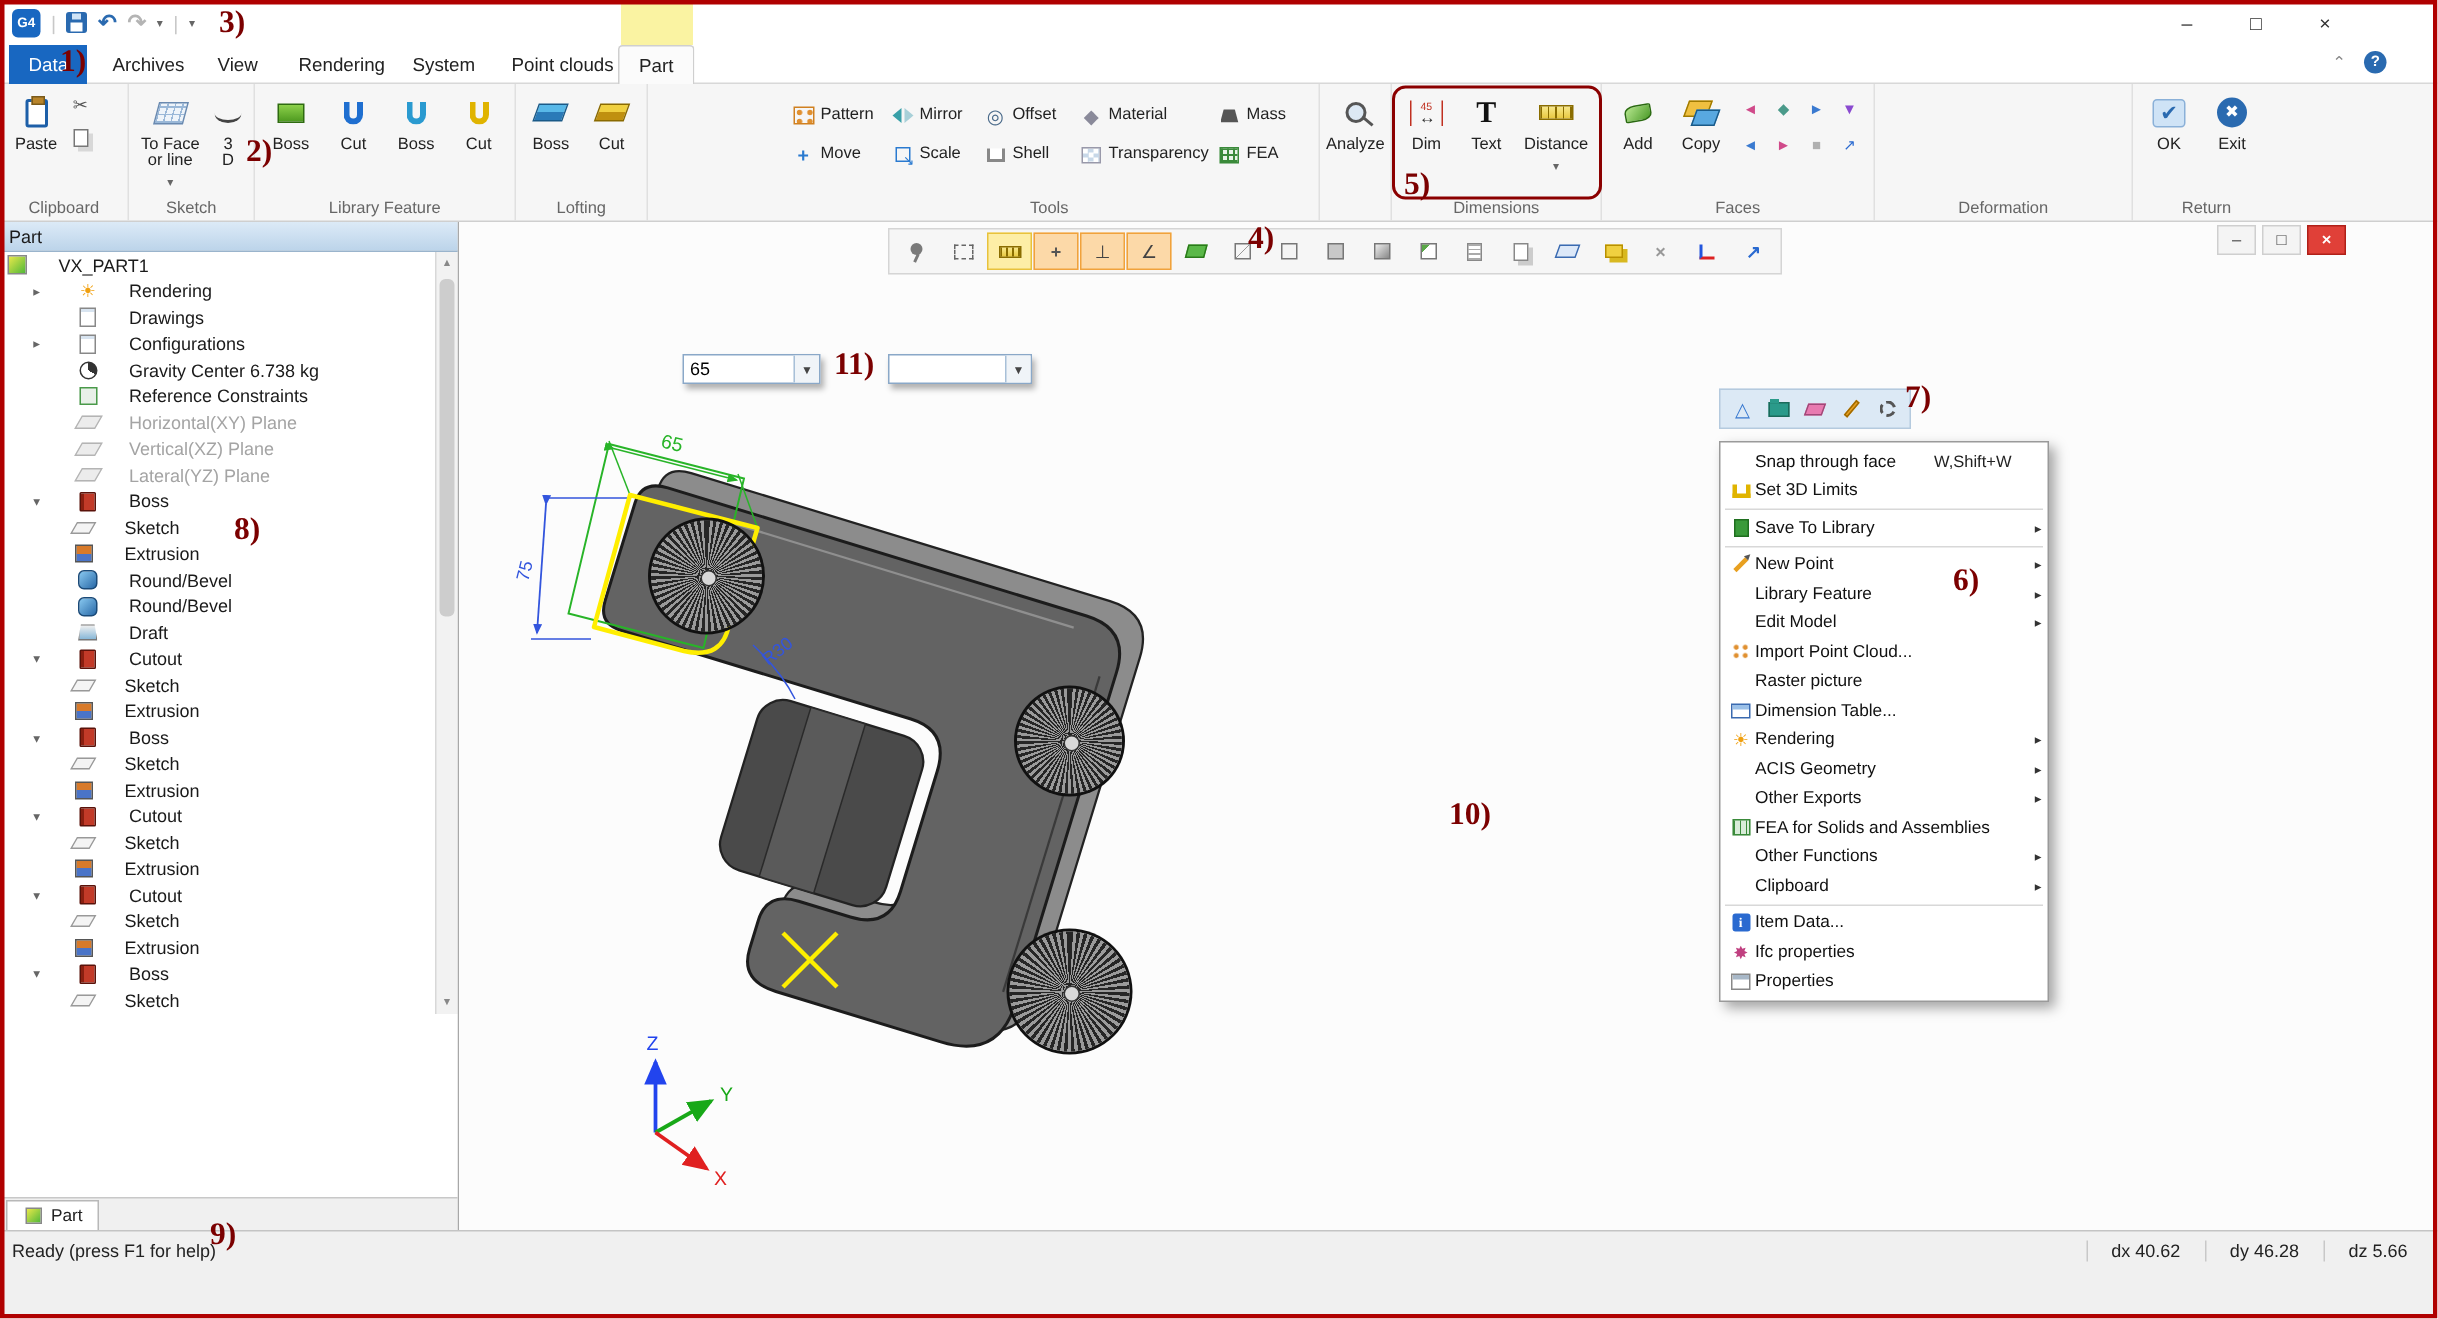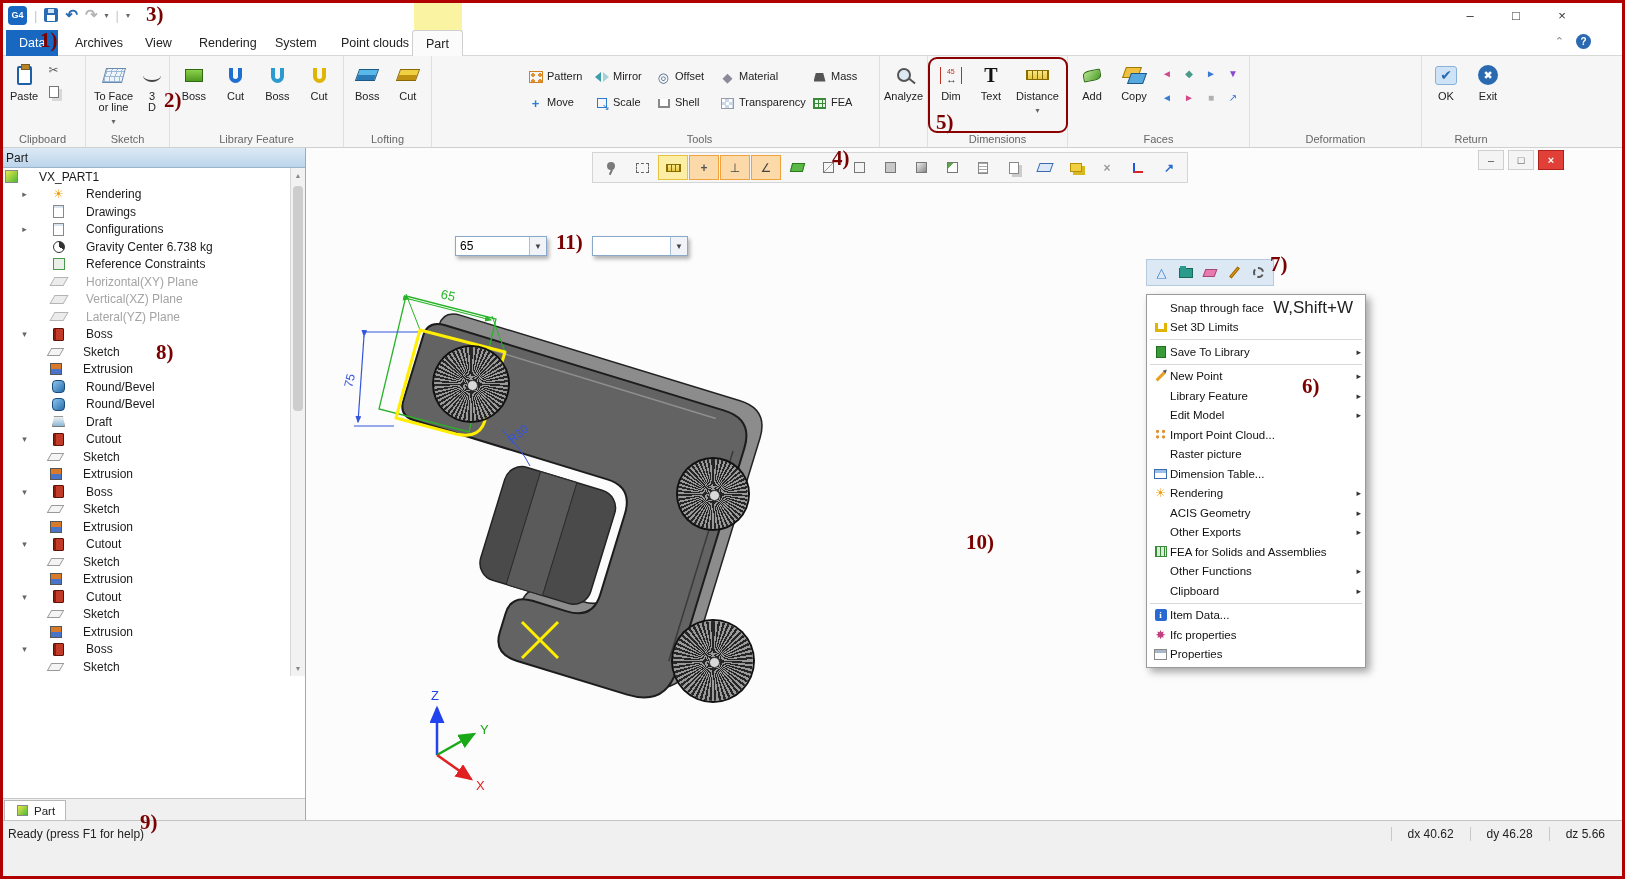--- a/index.html
+++ b/index.html
@@ -1,21 +1,21 @@
 <!DOCTYPE html>
 <html><head>
 <meta charset="utf-8">
 <style>
 *{box-sizing:border-box;margin:0;padding:0}
 html,body{width:1625px;height:879px}
 body{position:relative;font-family:"Liberation Sans",sans-serif;background:#fff;overflow:hidden}
 .frame{position:absolute;inset:0;border:3px solid #b00000;pointer-events:none;z-index:100}
 
 
-.titlebar{position:absolute;left:0;top:0;right:0;height:30px;background:#fff}
+.titlebar{position:absolute;left:0;top:0;right:12px;height:30px;background:#fff}
 .qa{position:absolute;left:8px;top:5px;display:flex;align-items:center;gap:7px;height:20px}
 .g4logo{width:19px;height:19px;background:#1867c1;border-radius:4px;color:#fff;font-size:9px;font-weight:bold;display:flex;align-items:center;justify-content:center}
 .qasep{color:#c8c8c8;font-size:13px}
 .sav{width:14px;height:14px;background:#2a6ab0;position:relative;border-radius:2px}
 .sav::before{content:"";position:absolute;bottom:1px;left:3px;width:8px;height:6px;background:#fff}
 .sav::after{content:"";position:absolute;top:1px;left:4px;width:6px;height:4px;background:#cfe3f6}
 .undo{color:#2a6ab0;font-size:15px;font-weight:bold}
 .redo{color:#b4b4b4;font-size:15px;font-weight:bold}
 .ddv{color:#666;font-size:8px}
 .wtitle{position:absolute;left:300px;right:300px;top:8px;text-align:center;font-size:12.5px;color:#111;white-space:nowrap}
@@ -162,21 +162,21 @@
 .mt-tri{color:#3a7ad0;font-size:13px}
 .mt-folder{width:14px;height:10px;background:#2a9a8a;border:1px solid #1a6a5a;position:relative}
 .mt-folder::before{content:"";position:absolute;top:-3px;left:0;width:6px;height:3px;background:#2a9a8a}
 .mt-eraser{width:12px;height:8px;background:#e87ab0;border:1px solid #a04878;transform:skewX(-20deg)}
 .mt-wand{width:3px;height:13px;background:#e8a020;transform:rotate(40deg);border:1px solid #a06a00}
 .mt-gear{width:11px;height:11px;border:2px dashed #555;border-radius:50%}
 .cmenu{position:absolute;left:1146px;top:294px;width:220px;background:#fff;border:1px solid #9a9a9a;box-shadow:4px 4px 8px rgba(0,0,0,.35);padding:3px 0;z-index:40}
 .cmi{display:flex;align-items:center;height:19.5px;padding:0 4px;font-size:11.5px;color:#111}
 .ci{width:19px;display:flex;justify-content:center;align-items:center;flex:none;font-size:11px}
 .clbl{flex:1;white-space:nowrap}
-.sc{font-size:17px;color:#222;margin-right:8px}
+.sc{font-size:11px;color:#222;margin-right:20px}
 .sub{width:10px;color:#333;font-size:9px;text-align:right}
 .csep{height:1px;background:#d8d8d8;margin:2px 3px}
 .cm-limits{width:12px;height:9px;border:3px solid #e0b400;border-top:0}
 .cm-save{width:10px;height:12px;background:#3a9a3a;border:1px solid #1f6f1f}
 .cm-pencil{width:11px;height:3px;background:#e8a020;transform:rotate(-45deg);position:relative}
 .cm-pencil::after{content:"";position:absolute;right:-4px;top:-1px;border-top:2.5px solid transparent;border-bottom:2.5px solid transparent;border-left:4px solid #555}
 .cm-cloud{width:12px;height:11px;background:radial-gradient(circle at 2.5px 2.5px,#e09030 1.4px,transparent 1.9px);background-size:6px 5.5px}
 .cm-dimtbl{width:13px;height:10px;background:#fff;border:1px solid #3a6ab0;box-shadow:inset 0 3px 0 #9ac0e8}
 .cm-sun{color:#f0a010;font-size:12px}
 .cm-fea{width:12px;height:11px;background:repeating-linear-gradient(90deg,#3a8a3a 0 1px,transparent 1px 4px),#d8ecd8;border:1px solid #3a8a3a}

